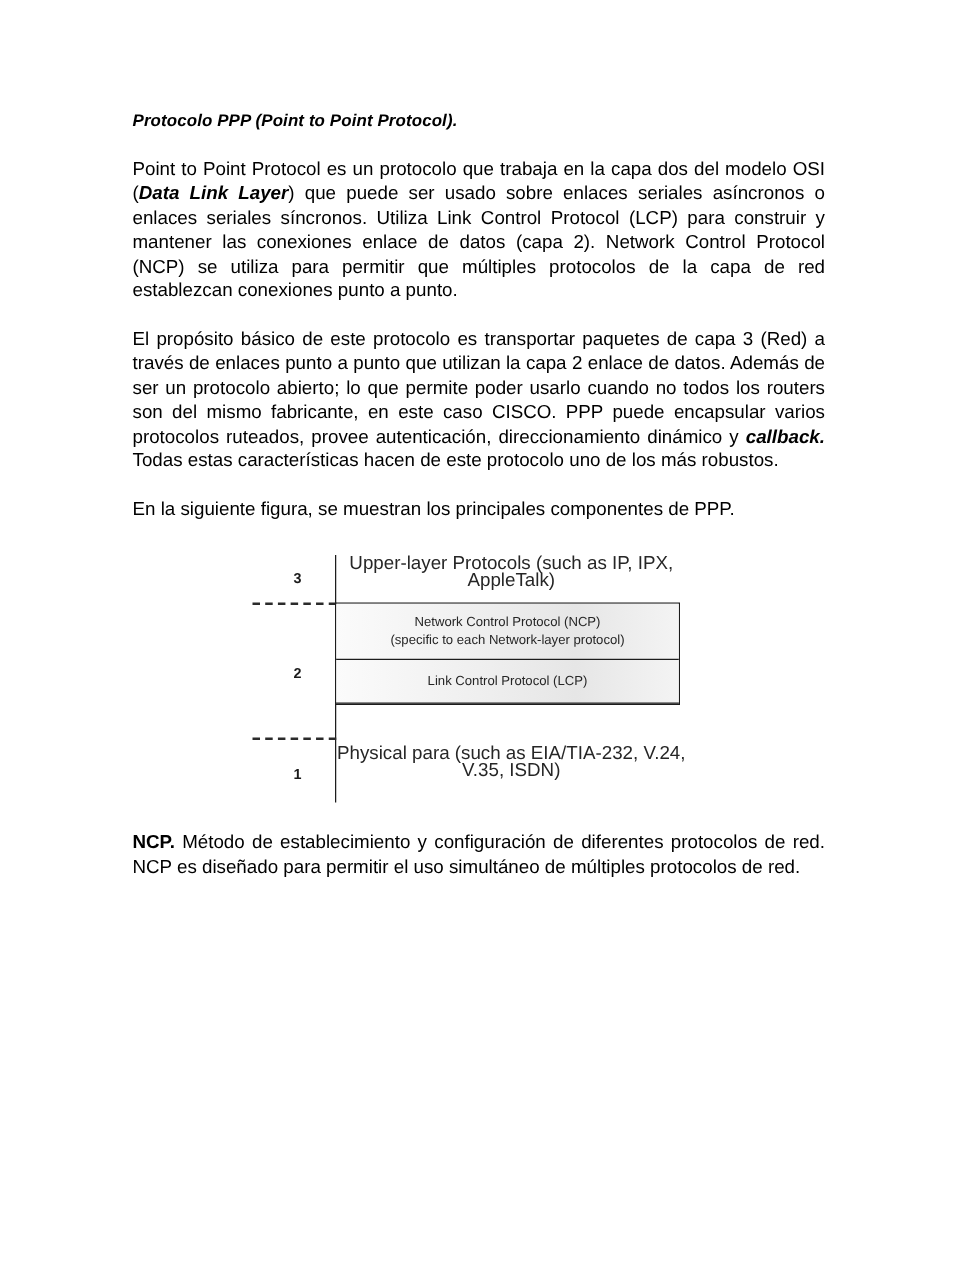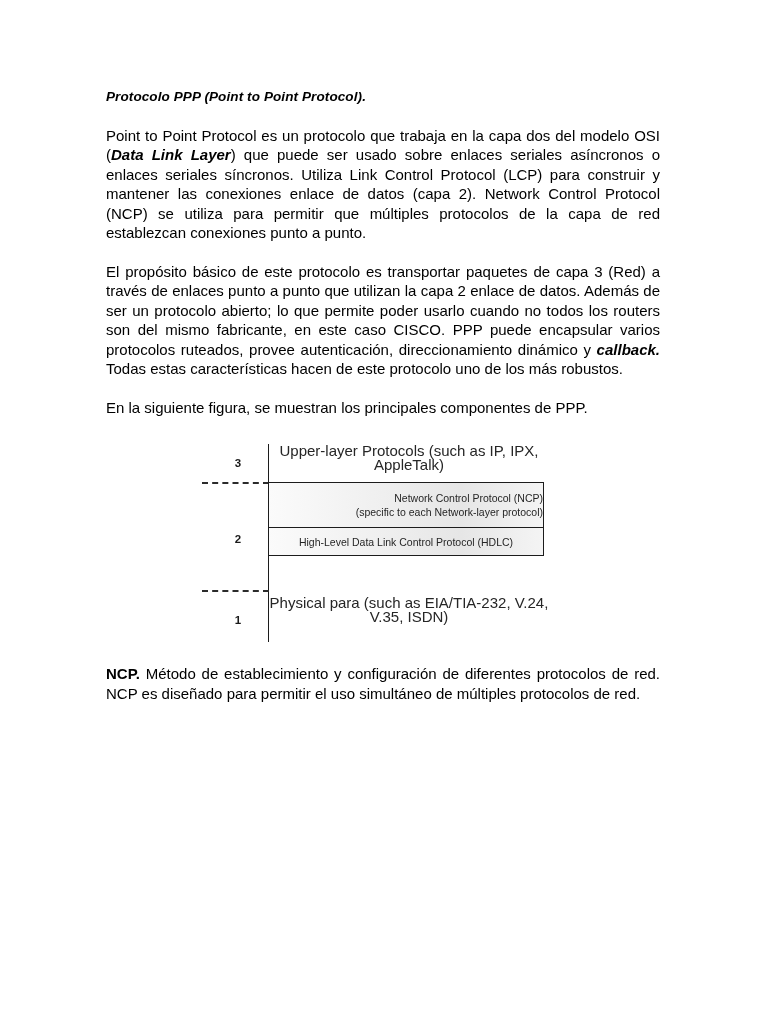--- a/index.html
+++ b/index.html
@@ -124,21 +124,21 @@
     text-align: center;
     font-size: 10.5px;
     line-height: 14px;
     color: #262626;
     background: linear-gradient(to right, #fbfbfb 0%, #eeeeee 45%, #e6e6e6 70%, #f4f4f4 100%);
     display: flex;
     flex-direction: column;
     align-items: center;
     justify-content: center;
   }
-  .box.ncp { height: 45px; border-bottom: 1px solid #1c1c1c; align-items: flex-end; }
+  .box.ncp { height: 45px; border-bottom: 1px solid #1c1c1c; }
   .box.lcp { height: 35px; border-bottom: 1px solid #1c1c1c; }
   .box.hdlc { height: 27px; }
   .box .l2 { display: block; }
 </style>
 </head>
 <body>
 
 <div class="page">
   <div class="content">
 
@@ -164,22 +164,22 @@
         <div class="open-row top">
           <span class="l2">Upper-layer Protocols</span>
           <span class="l2">(such as IP, IPX, AppleTalk)</span>
         </div>
 
         <div class="box-stack">
           <div class="box ncp">
             <span class="l2">Network Control Protocol (NCP)</span>
             <span class="l2">(specific to each Network-layer protocol)</span>
           </div>
-          <div class="box hdlc">
-            <span class="l2">High-Level Data Link Control Protocol (HDLC)</span>
+          <div class="box lcp">
+            <span class="l2">Link Control Protocol (LCP)</span>
           </div>
         </div>
 
         <div class="open-row bottom">
           <span class="l2">Physical para</span>
           <span class="l2">(such as EIA/TIA-232, V.24, V.35, ISDN)</span>
         </div>
 
       </div>
     </div>

